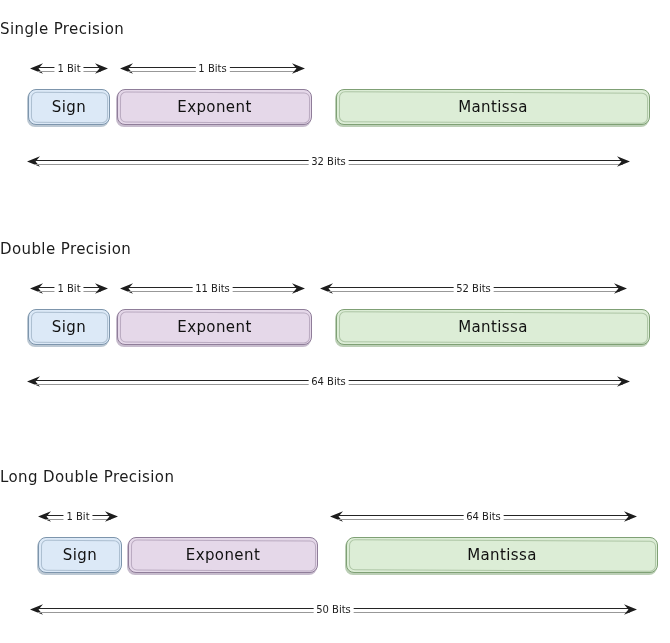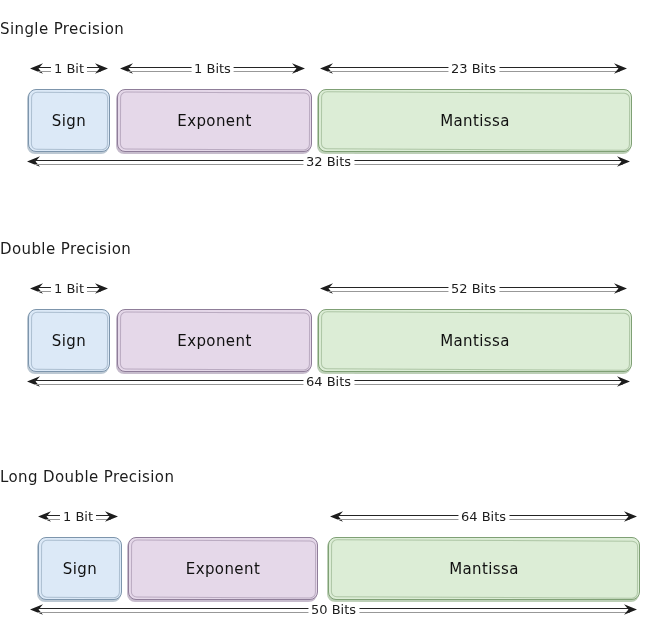--- a/index.html
+++ b/index.html
@@ -29,50 +29,50 @@
     border-top:1.7px solid #242424;
     border-bottom:1.3px solid #989898;
   }
   .head{position:absolute;top:1px;width:13px;height:11px;background:#1d1d1d;}
   .hl{left:0;clip-path:polygon(0 50%,100% 2%,66% 50%,100% 98%);}
   .hr{right:0;clip-path:polygon(100% 50%,0 2%,34% 50%,0 98%);}
   .albl{
     position:absolute;left:50%;top:50%;
     transform:translate(-50%,-54%);
     background:#ffffff;padding:0 3px;
-    font-size:13px;white-space:nowrap;color:#1d1d1d;
+    font-size:10px;white-space:nowrap;color:#1d1d1d;
   }
 
   
   .aA{left:30px;width:78px;top:42px}
   .aB{left:120px;width:185px;top:42px}
   .aC{left:320px;width:307px;top:42px}
   .total{left:27px;width:603px;top:135px}
   
   #s3 .aA{left:38px;width:80px}
   #s3 .aB{left:130px;width:185px}
   #s3 .aC{left:330px;width:307px}
   #s3 .total{left:30px;width:607px}
 
   
   .bitbox{
-    position:absolute;top:69px;height:63px;box-sizing:border-box;
+    position:absolute;top:69px;height:36px;box-sizing:border-box;
     display:flex;align-items:center;justify-content:center;
     border-radius:8px;font-size:15px;letter-spacing:.4px;color:#111;
   }
   .bitbox::after{
     content:"";position:absolute;inset:1.5px;border-radius:6px;
     border:1.3px solid transparent;opacity:.5;
     transform:rotate(.25deg);pointer-events:none;
   }
   .box-sign{background:#dce9f7;border:1.6px solid #7d95ac;box-shadow:-1px 2px 0 0 #bcc8d3;}
   .box-sign::after{border-color:#7d95ac;}
   .box-exp{background:#e5d8e9;border:1.6px solid #8f7d99;box-shadow:-1px 2px 0 0 #c7bccd;}
   .box-exp::after{border-color:#8f7d99;}
-  .box-man{background:#dcedd6;border:1.6px solid #7fa075;box-shadow:-1px 2px 0 0 #bccfb6;}
+  .box-man{background:#dcedd6;border:1.6px solid #7fa075;box-shadow:-1px 2px 0 0 #bccfb6;margin-left:18px;}
   .box-man::after{border-color:#7fa075;}
 
   .b1{left:28px;width:82px}
   .b2{left:117px;width:195px}
   .b3{left:318px;width:314px}
   #s3 .b1{left:38px;width:84px}
   #s3 .b2{left:128px;width:190px}
   #s3 .b3{left:328px;width:312px}
 </style>
 </head>
@@ -88,26 +88,20 @@
       <span class="line"></span>
       <span class="head hr"></span>
       <span class="albl">1 Bit</span>
     </div>
     <div class="arrow aB">
       <span class="head hl"></span>
       <span class="line"></span>
       <span class="head hr"></span>
       <span class="albl">1 Bits</span>
     </div>
-    <div class="arrow aC">
-      <span class="head hl"></span>
-      <span class="line"></span>
-      <span class="head hr"></span>
-      <span class="albl">23 Bits</span>
-    </div>
 
     <div class="bitbox box-sign b1">
       <span>Sign</span>
     </div>
     <div class="bitbox box-exp b2">
       <span>Exponent</span>
     </div>
     <div class="bitbox box-man b3">
       <span>Mantissa</span>
     </div>
@@ -121,20 +115,26 @@
   </section>
 
   <section class="fmt" id="s2">
     <div class="title">Double Precision</div>
 
     <div class="arrow aA">
       <span class="head hl"></span>
       <span class="line"></span>
       <span class="head hr"></span>
       <span class="albl">1 Bit</span>
+    </div>
+    <div class="arrow aB">
+      <span class="head hl"></span>
+      <span class="line"></span>
+      <span class="head hr"></span>
+      <span class="albl">11 Bits</span>
     </div>
     <div class="arrow aC">
       <span class="head hl"></span>
       <span class="line"></span>
       <span class="head hr"></span>
       <span class="albl">52 Bits</span>
     </div>
 
     <div class="bitbox box-sign b1">
       <span>Sign</span>

